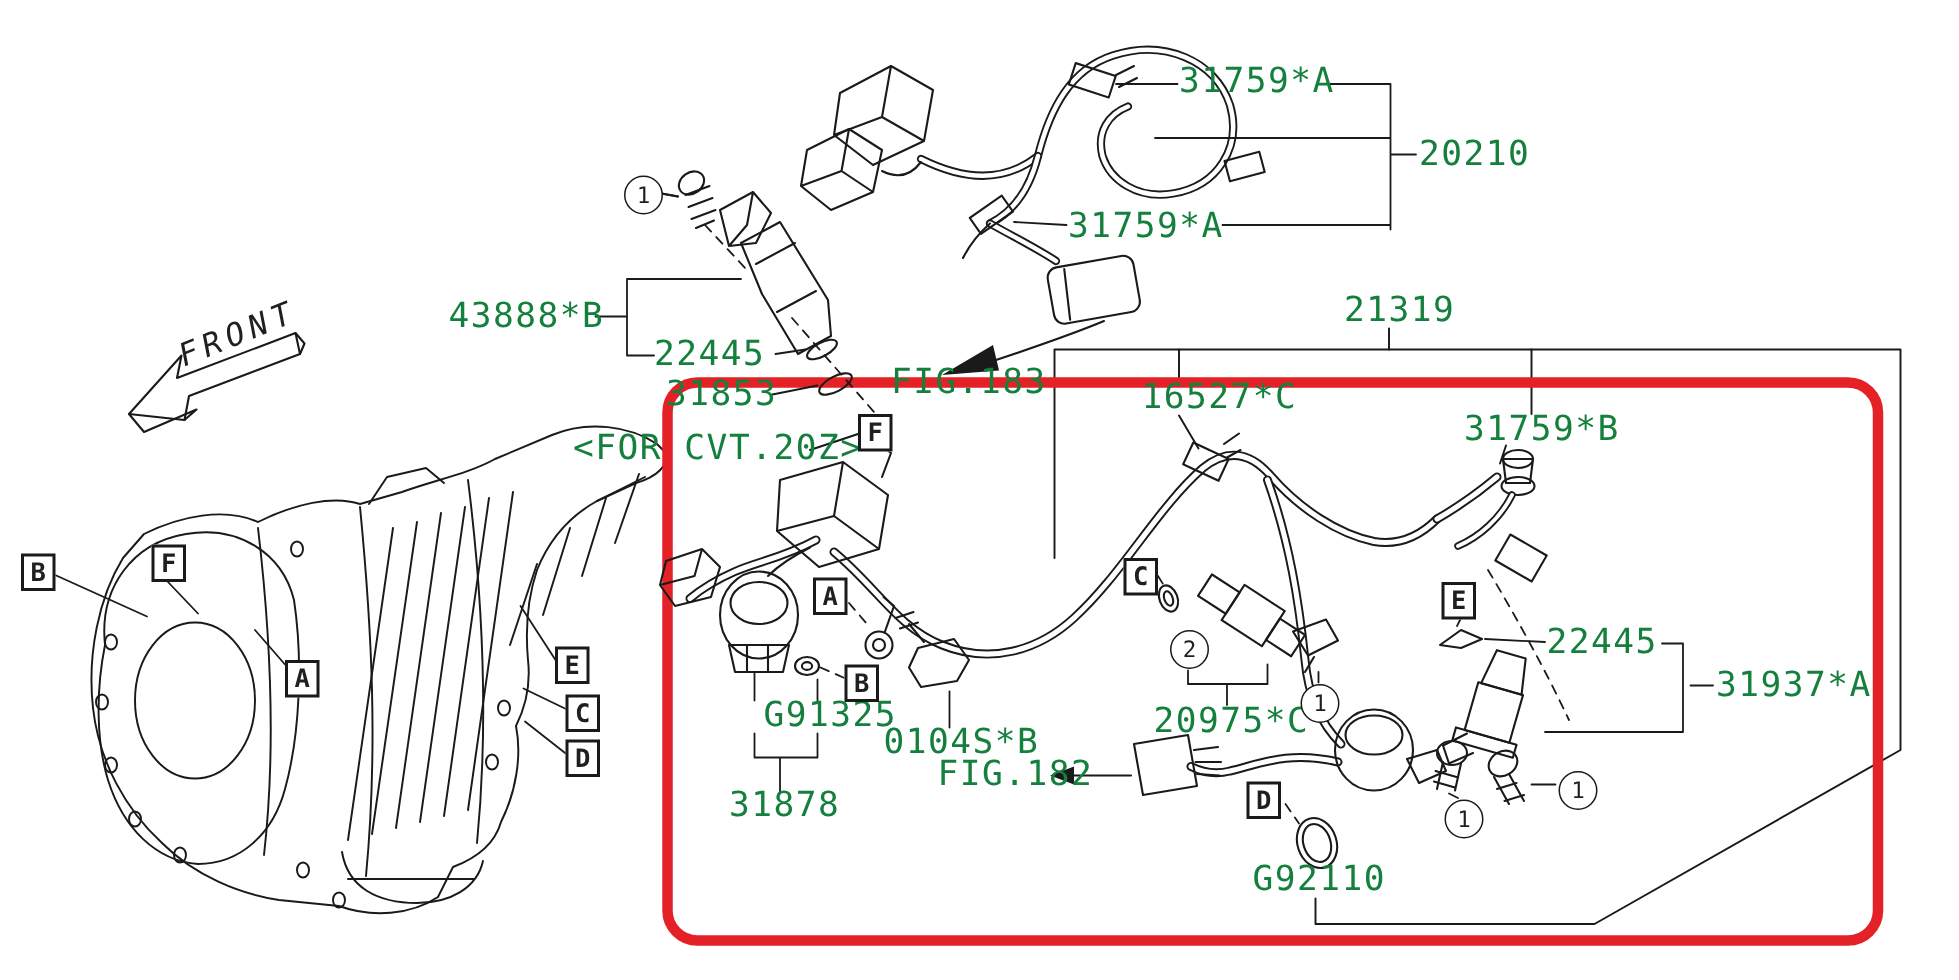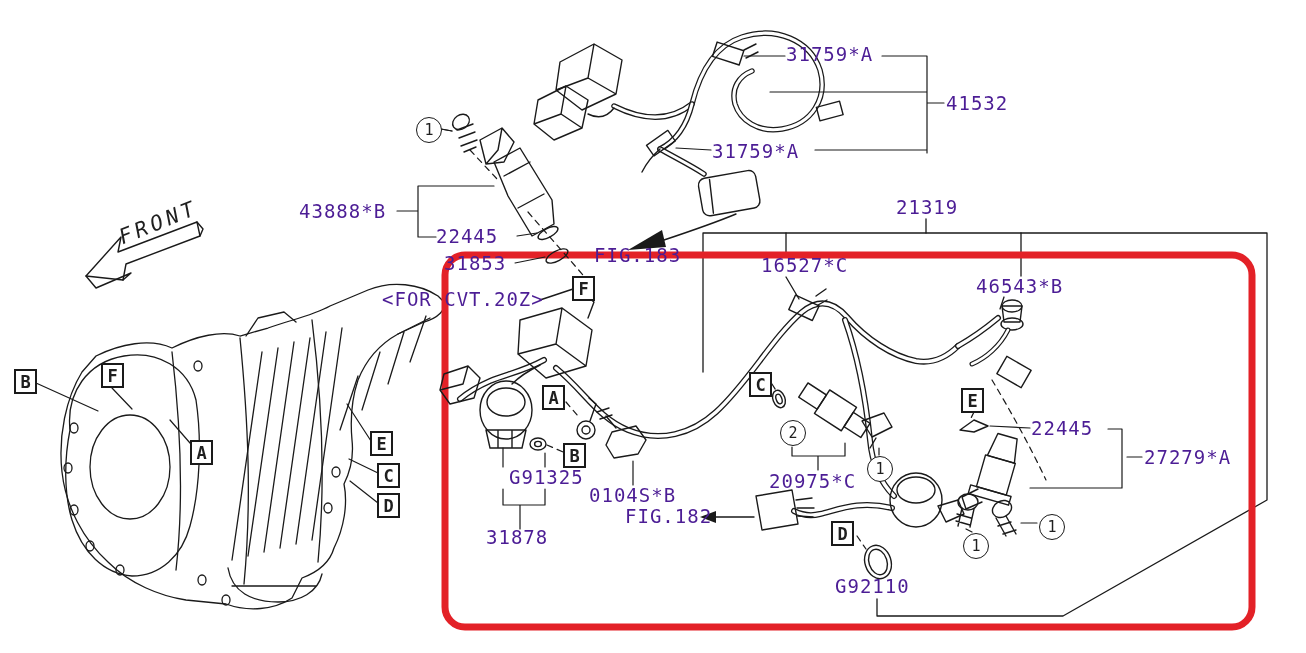--- a/index.html
+++ b/index.html
@@ -2,22 +2,22 @@
 <html><head>
 <meta charset="utf-8">
 <style>
   html,body{margin:0;padding:0;background:#ffffff;}
   .stage{
     position:relative;width:1306px;height:653px;background:#ffffff;overflow:hidden;
     font-family:"DejaVu Sans Mono","Liberation Mono",monospace;color:#1a1a1a;
   }
   .stage svg{position:absolute;left:0;top:0;}
   .plabel{
-    position:absolute;font-size:19px;line-height:21px;letter-spacing:1px;
-    white-space:nowrap;color:#4c1d95;
+    position:absolute;font-size:23px;line-height:21px;letter-spacing:1px;
+    white-space:nowrap;color:#15803d;
   }
   .cbox{
     position:absolute;width:19px;height:21px;border:2px solid #1a1a1a;background:#fff;
     display:flex;align-items:center;justify-content:center;
     font-size:17px;font-weight:bold;color:#1f1f1f;
   }
   .cnum{
     position:absolute;width:24px;height:24px;border:1.6px solid #1a1a1a;border-radius:50%;
     background:#fff;display:flex;align-items:center;justify-content:center;
     font-size:15px;color:#1f1f1f;
@@ -232,38 +232,38 @@
 
     <g stroke-width="1.2">
       <path d="M441,129 L452,131"></path>
     </g>
   </g>
 </svg>
 
   <div class="front">FRONT</div>
 
   <div class="plabel" style="left:786px;top:44px">31759*A</div>
-  <div class="plabel" style="left:946px;top:93px">41532</div>
+  <div class="plabel" style="left:946px;top:93px">20210</div>
   <div class="plabel" style="left:712px;top:141px">31759*A</div>
   <div class="plabel" style="left:299px;top:201px">43888*B</div>
   <div class="plabel" style="left:436px;top:226px">22445</div>
   <div class="plabel" style="left:444px;top:253px">31853</div>
   <div class="plabel" style="left:382px;top:289px">&lt;FOR CVT.20Z&gt;</div>
   <div class="plabel" style="left:594px;top:245px">FIG.183</div>
   <div class="plabel" style="left:896px;top:197px">21319</div>
   <div class="plabel" style="left:761px;top:255px">16527*C</div>
-  <div class="plabel" style="left:976px;top:276px">46543*B</div>
+  <div class="plabel" style="left:976px;top:276px">31759*B</div>
   <div class="plabel" style="left:509px;top:467px">G91325</div>
   <div class="plabel" style="left:589px;top:485px">0104S*B</div>
   <div class="plabel" style="left:625px;top:506px">FIG.182</div>
   <div class="plabel" style="left:486px;top:527px">31878</div>
   <div class="plabel" style="left:769px;top:471px">20975*C</div>
   <div class="plabel" style="left:835px;top:576px">G92110</div>
   <div class="plabel" style="left:1031px;top:418px">22445</div>
-  <div class="plabel" style="left:1144px;top:447px">27279*A</div>
+  <div class="plabel" style="left:1144px;top:447px">31937*A</div>
 
   <div class="cbox" style="left:14px;top:369px">B</div>
   <div class="cbox" style="left:101px;top:363px">F</div>
   <div class="cbox" style="left:190px;top:440px">A</div>
   <div class="cbox" style="left:370px;top:431px">E</div>
   <div class="cbox" style="left:377px;top:463px">C</div>
   <div class="cbox" style="left:377px;top:493px">D</div>
 
   <div class="cbox" style="left:572px;top:276px">F</div>
   <div class="cbox" style="left:542px;top:385px">A</div>

